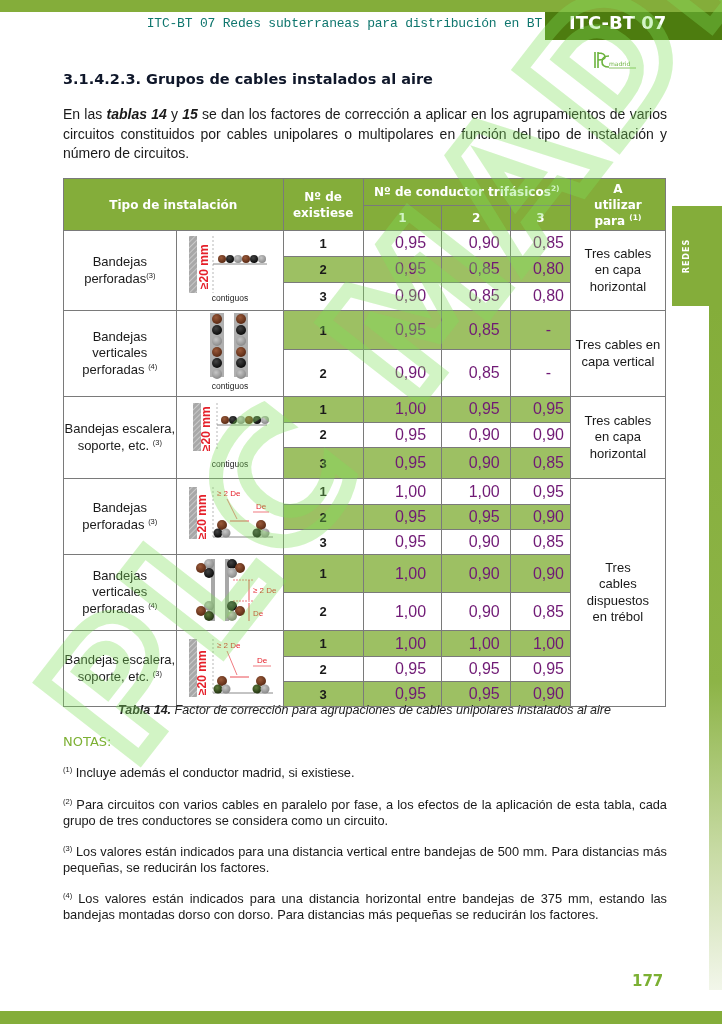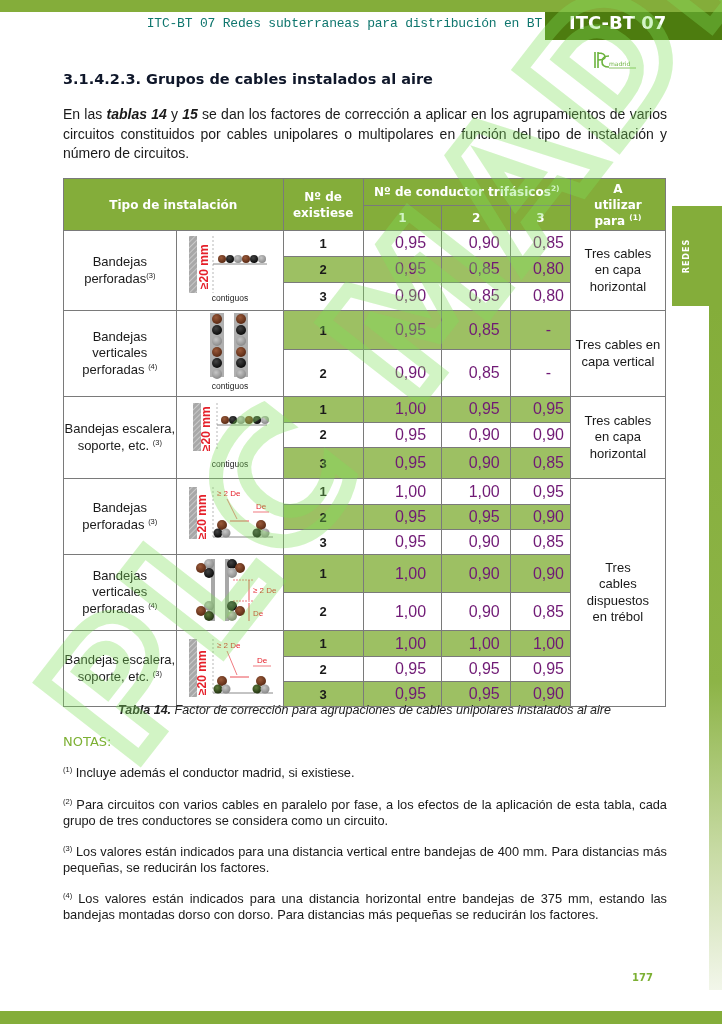--- a/index.html
+++ b/index.html
@@ -29,21 +29,21 @@
   td.type { font-size: 13px; line-height: 16.5px; }
   td.use { font-size: 13px; line-height: 16.5px; }
   td.img { padding: 0; }
   sup { font-size: 7.5px; vertical-align: super; line-height: 0; }
 
   .caption { position: absolute; left: 63px; top: 703px; width: 603px; text-align: center; font-size: 12.5px; font-style: italic; color: #222; }
   .caption b { font-style: italic; text-align: right; }
   .notes-title { position: absolute; left: 63px; top: 734px; font-family: "DejaVu Sans", sans-serif; font-size: 13px; color: #7cb033; text-align: center; }
   .note { position: absolute; left: 63px; width: 604px; font-size: 12.8px; line-height: 16px; text-align: justify; color: #1a1a1a; }
 
-  .page-number { position: absolute; left: 632px; top: 972px; font-family: "DejaVu Sans", sans-serif; font-weight: bold; font-size: 10px; color: #7cb033; }
+  .page-number { position: absolute; left: 632px; top: 972px; font-family: "DejaVu Sans", sans-serif; font-weight: bold; font-size: 15px; color: #7cb033; }
   .bottom-bar { position: absolute; left: 0; top: 1011px; width: 722px; height: 13px; background: #84ad3a; }
 
   .watermark { position: absolute; left: 0; top: 0; width: 722px; height: 1024px; pointer-events: none; }
 </style>
 </head>
 <body>
 
 <div class="top-bar"></div>
 <div class="header-title">ITC-BT 07 Redes subterraneas para distribución en BT</div>
 <div class="header-badge">ITC-BT 07</div>
@@ -337,21 +337,21 @@
     <td class="val g">0,90</td>
   </tr>
 </tbody>
   </table>
 
 <div class="caption"><b>Tabla 14.</b><span> Factor de corrección para agrupaciones de cables unipolares instalados al aire</span></div>
 
 <div class="notes-title">NOTAS:</div>
 <div class="note" style="top:765px"><sup>(1)</sup><span> Incluye además el conductor madrid, si existiese.</span></div>
 <div class="note" style="top:797px"><sup>(2)</sup><span> Para circuitos con varios cables en paralelo por fase, a los efectos de la aplicación de esta tabla, cada grupo de tres conductores se considera como un circuito.</span></div>
-<div class="note" style="top:844px"><sup>(3)</sup><span> Los valores están indicados para una distancia vertical entre bandejas de 400 mm. Para distancias más pequeñas, se reducirán los factores.</span></div>
+<div class="note" style="top:844px"><sup>(3)</sup><span> Los valores están indicados para una distancia vertical entre bandejas de 500 mm. Para distancias más pequeñas, se reducirán los factores.</span></div>
 <div class="note" style="top:891px"><sup>(4)</sup><span> Los valores están indicados para una distancia horizontal entre bandejas de 375 mm, estando las bandejas montadas dorso con dorso. Para distancias más pequeñas se reducirán los factores.</span></div>
 
 <svg class="watermark" viewBox="0 0 722 1024">
   <text x="0" y="0" transform="translate(130 770) rotate(-52)" font-family="DejaVu Sans, sans-serif" font-size="170" font-weight="bold" fill="none" stroke="#7fe05a" stroke-opacity="0.35" stroke-width="14" letter-spacing="10">PLC MADRID</text>
 </svg>
 
 <div class="page-number">177</div>
 <div class="bottom-bar"></div>
 
 </body></html>

